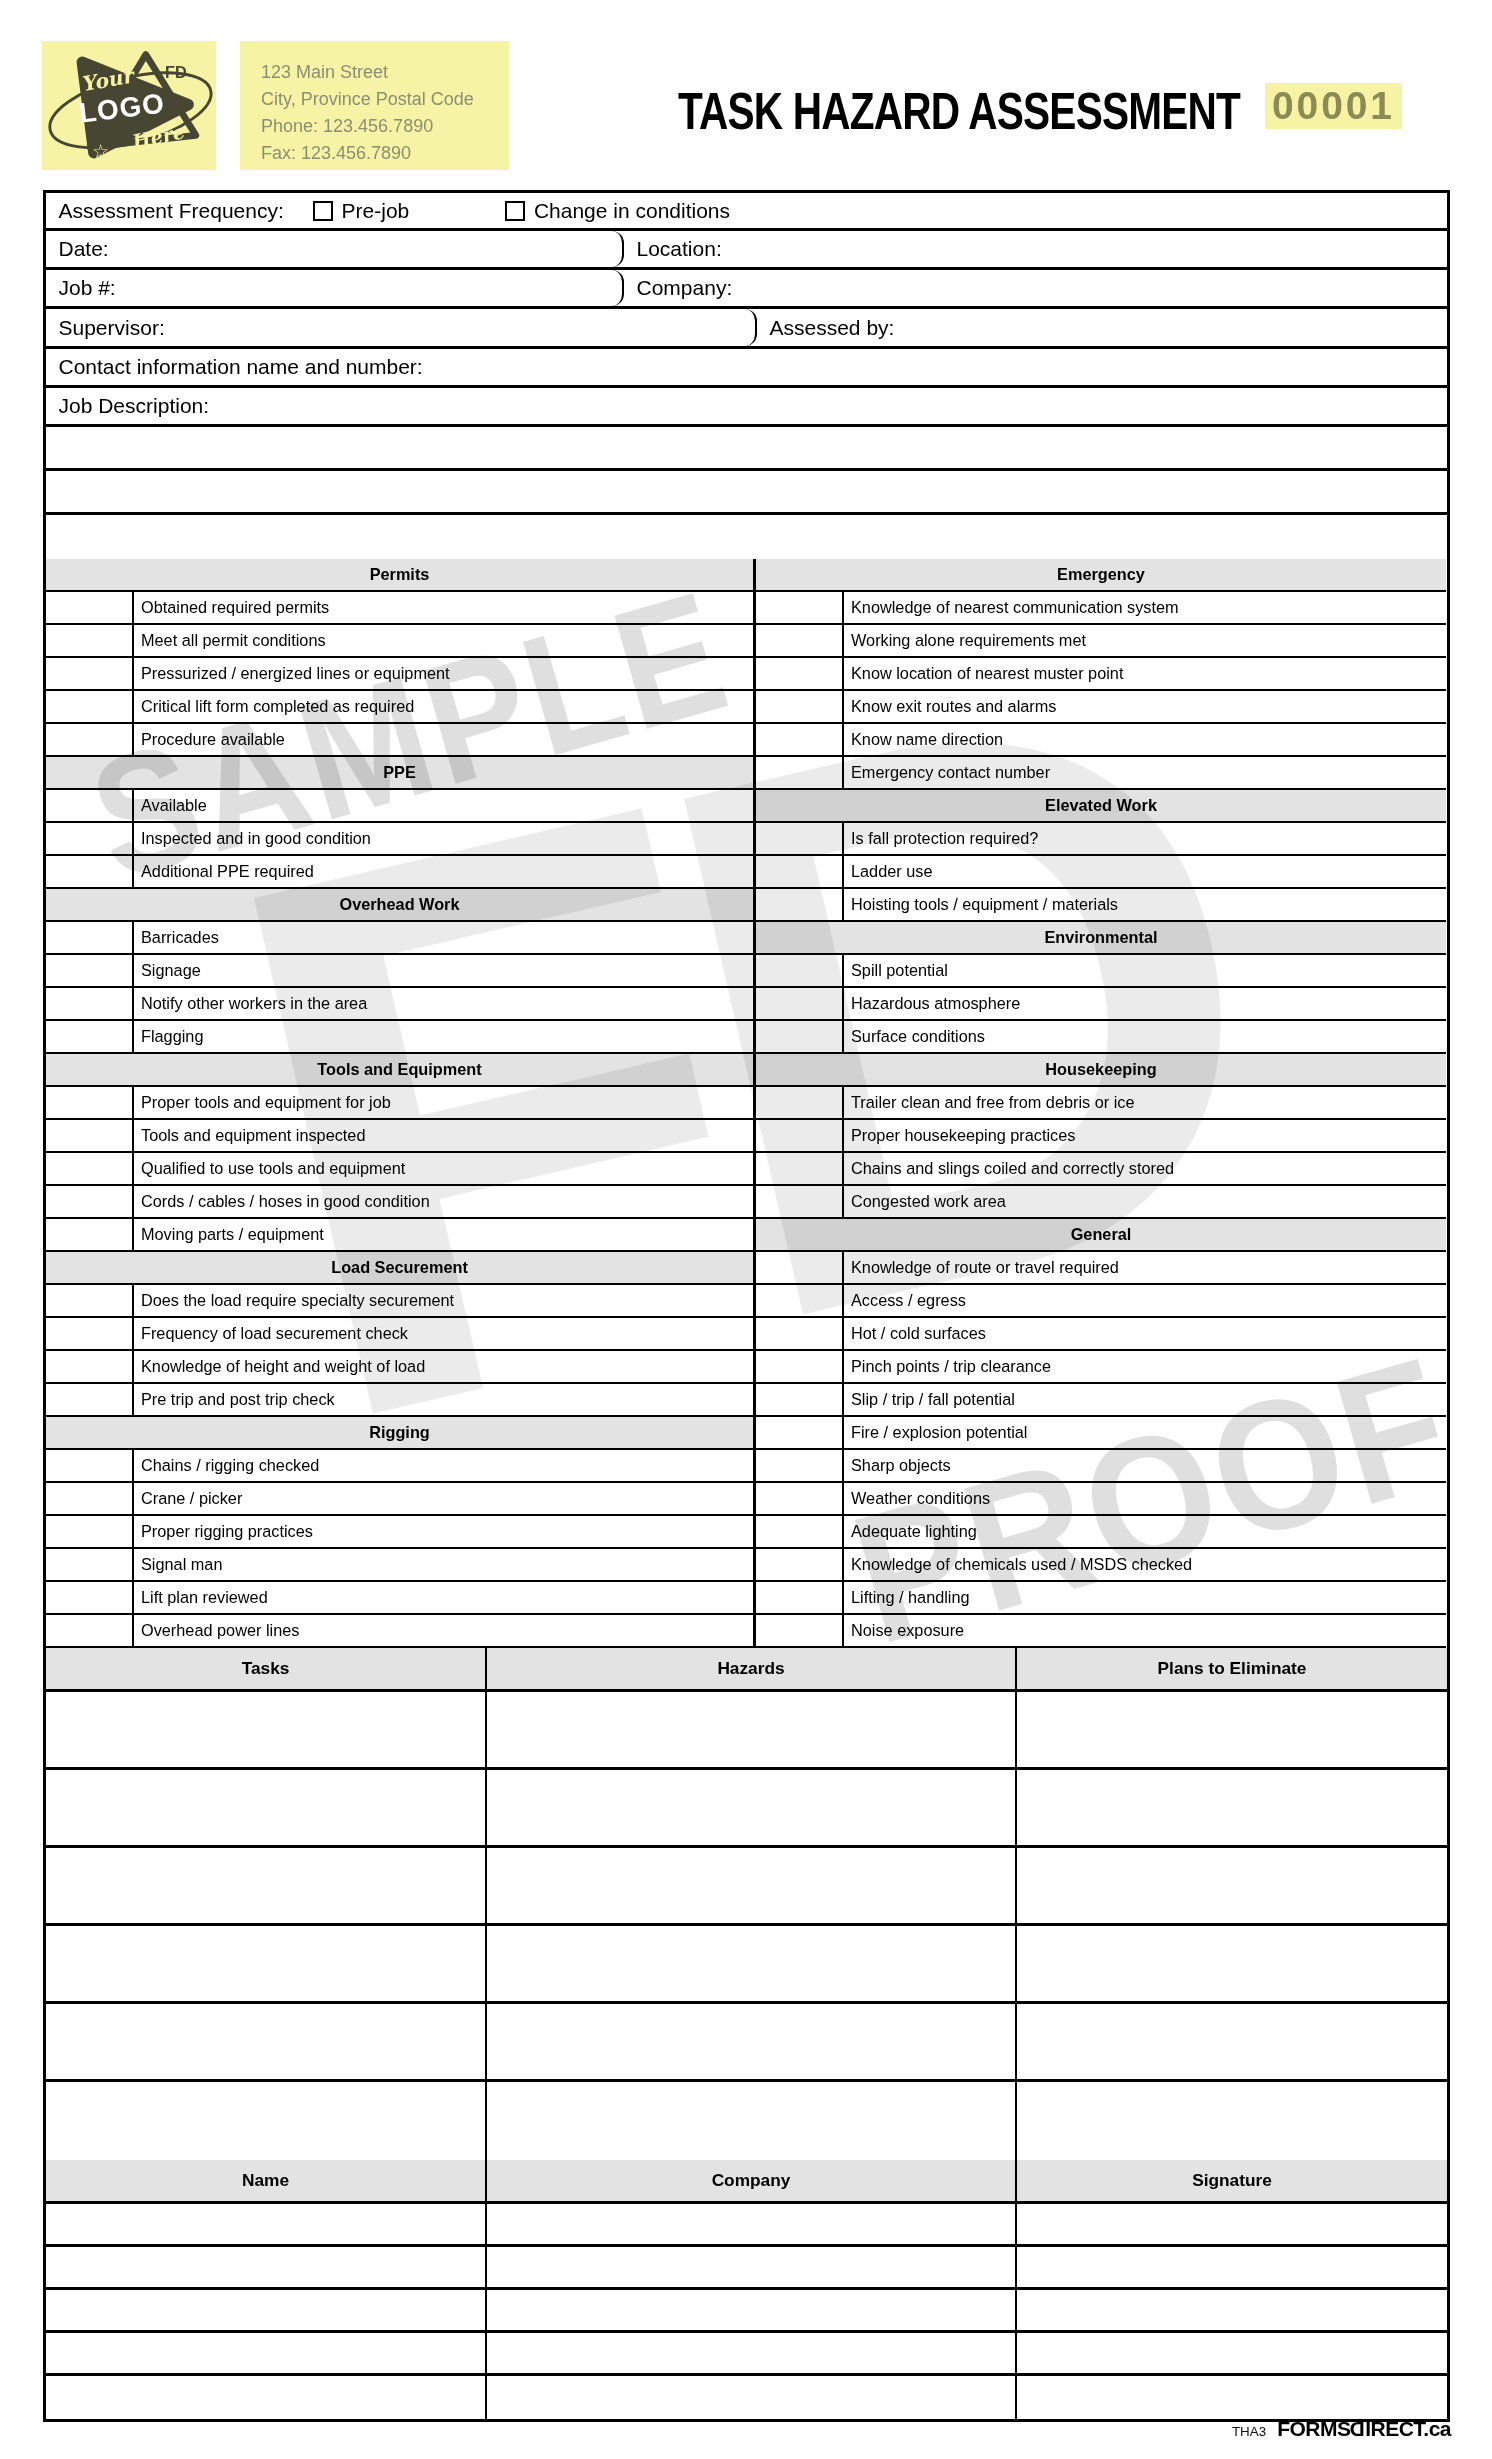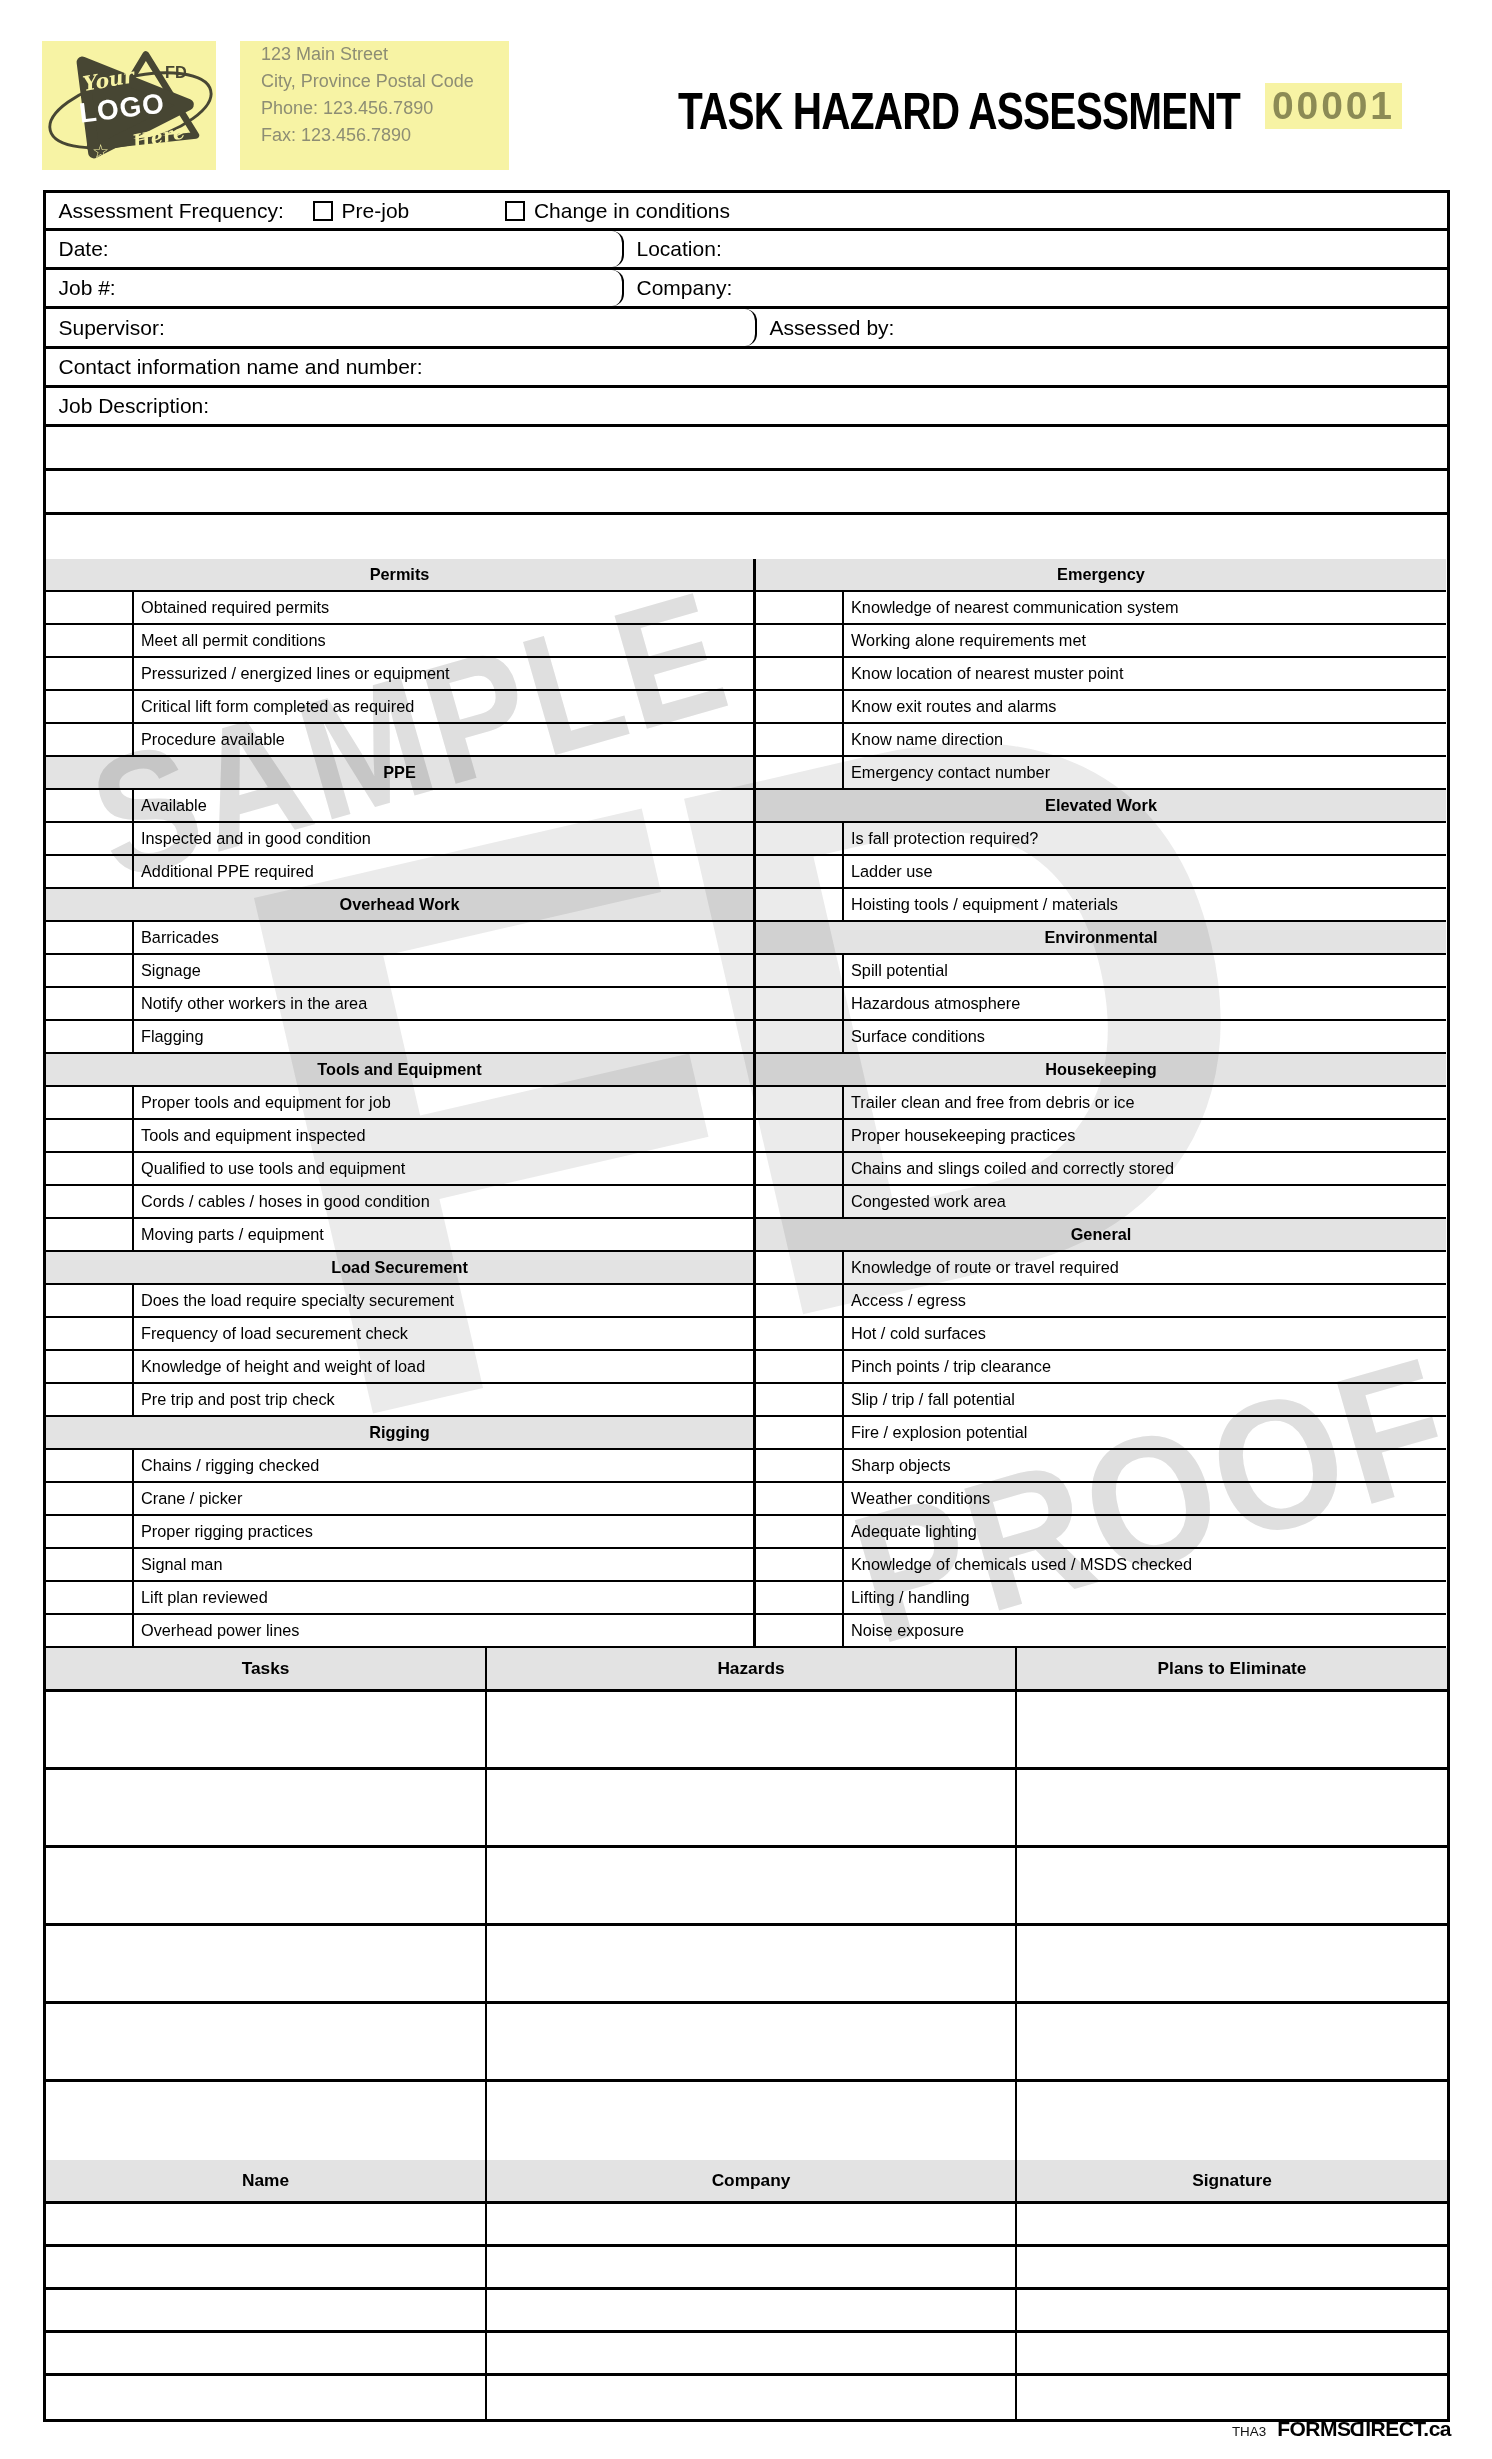--- a/index.html
+++ b/index.html
@@ -4,21 +4,21 @@
 <style>
   * { margin:0; padding:0; box-sizing:border-box; }
   html,body { background:#ffffff; }
   body { font-family:"Liberation Sans", sans-serif; color:#000; }
   .page { position:relative; width:1493px; height:2459px; background:#fff; overflow:hidden; }
 
   
   .hdr { position:absolute; left:0; top:0; width:1493px; height:190px; }
   .logo-box { position:absolute; left:42px; top:41px; width:174px; height:129px; background:#f7f3a4; }
   .addr-box { position:absolute; left:240px; top:41px; width:269px; height:129px; background:#f7f3a4;
-              padding:0 0 0 21px; font-size:18px; line-height:1.5; color:#8d8d74; }
+              padding:18px 0 0 21px; font-size:18px; line-height:1.5; color:#8d8d74; }
   .doc-title { position:absolute; left:678px; top:81px; font-size:52px; font-weight:800;
                letter-spacing:-1px; white-space:nowrap; transform:scaleX(0.78); transform-origin:left center; }
   .doc-number { position:absolute; left:1265px; top:83px; height:46px; background:#f7f3a4;
                 color:#8c8b55; font-weight:700; font-size:39px; line-height:46px; padding:0 7px; letter-spacing:2.9px; }
 
   
   .form { position:absolute; left:43px; top:190px; width:1407px; border:3.8px solid #000; background:#fff; }
   .irow { display:flex; border-bottom:3.8px solid #000; align-items:center; font-size:21px; }
   .irow:last-child { border-bottom:none; }
   .h40{height:38px}.h41{height:39px}.h42{height:40px}.h46{height:44px}

